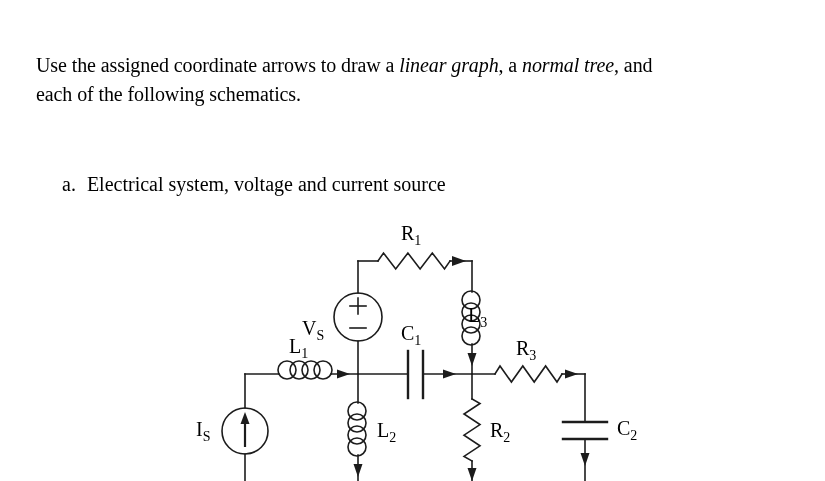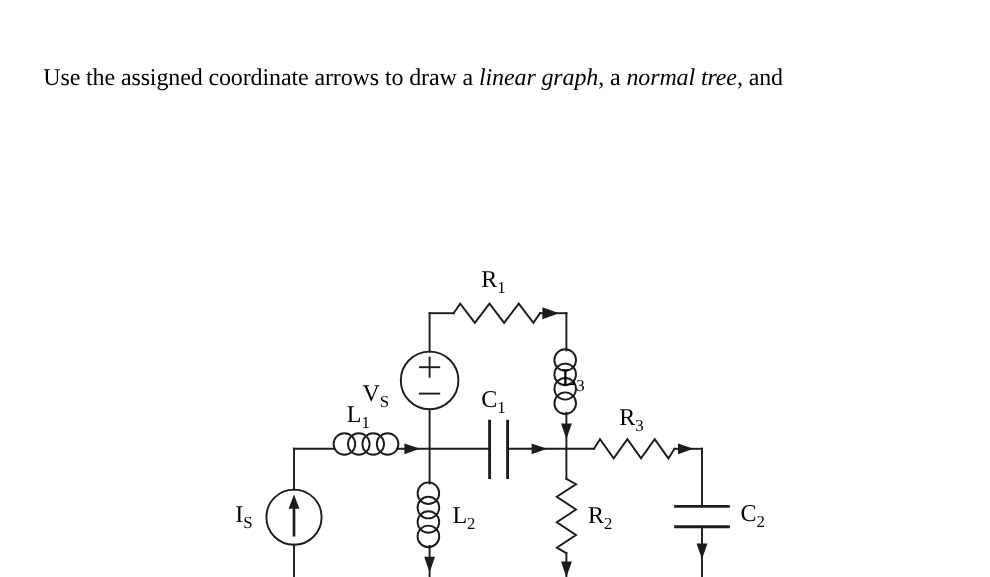--- a/index.html
+++ b/index.html
@@ -30,22 +30,26 @@
   }
   .clabel sub{font-size:14px;line-height:0;}
 </style>
 </head>
 <body>
 
 <div id="page">
 
   <div id="instructions">
       <div class="text-line"><span>Use the assigned coordinate arrows to draw a </span><span class="it">linear graph</span><span>, a </span><span class="it">normal tree</span><span>, and</span></div>
+      <div class="text-line"><span>each of the following schematics.</span></div>
     </div>
 
+  <div id="item-line">
+    <span class="item-label">a.</span><span>Electrical system, voltage and current source</span>
+  </div>
 
   <svg width="825" height="481" viewBox="0 0 825 481">
     <g stroke="#1c1c1c" stroke-width="1.6" fill="none" stroke-linecap="square">
 
       <path d="M245,331 V365"></path>
       <path d="M245,411 V443"></path>
       <path d="M245,443 H585"></path>
 
       <path d="M245,331 H279"></path>
       <path d="M331,331 H408"></path>

